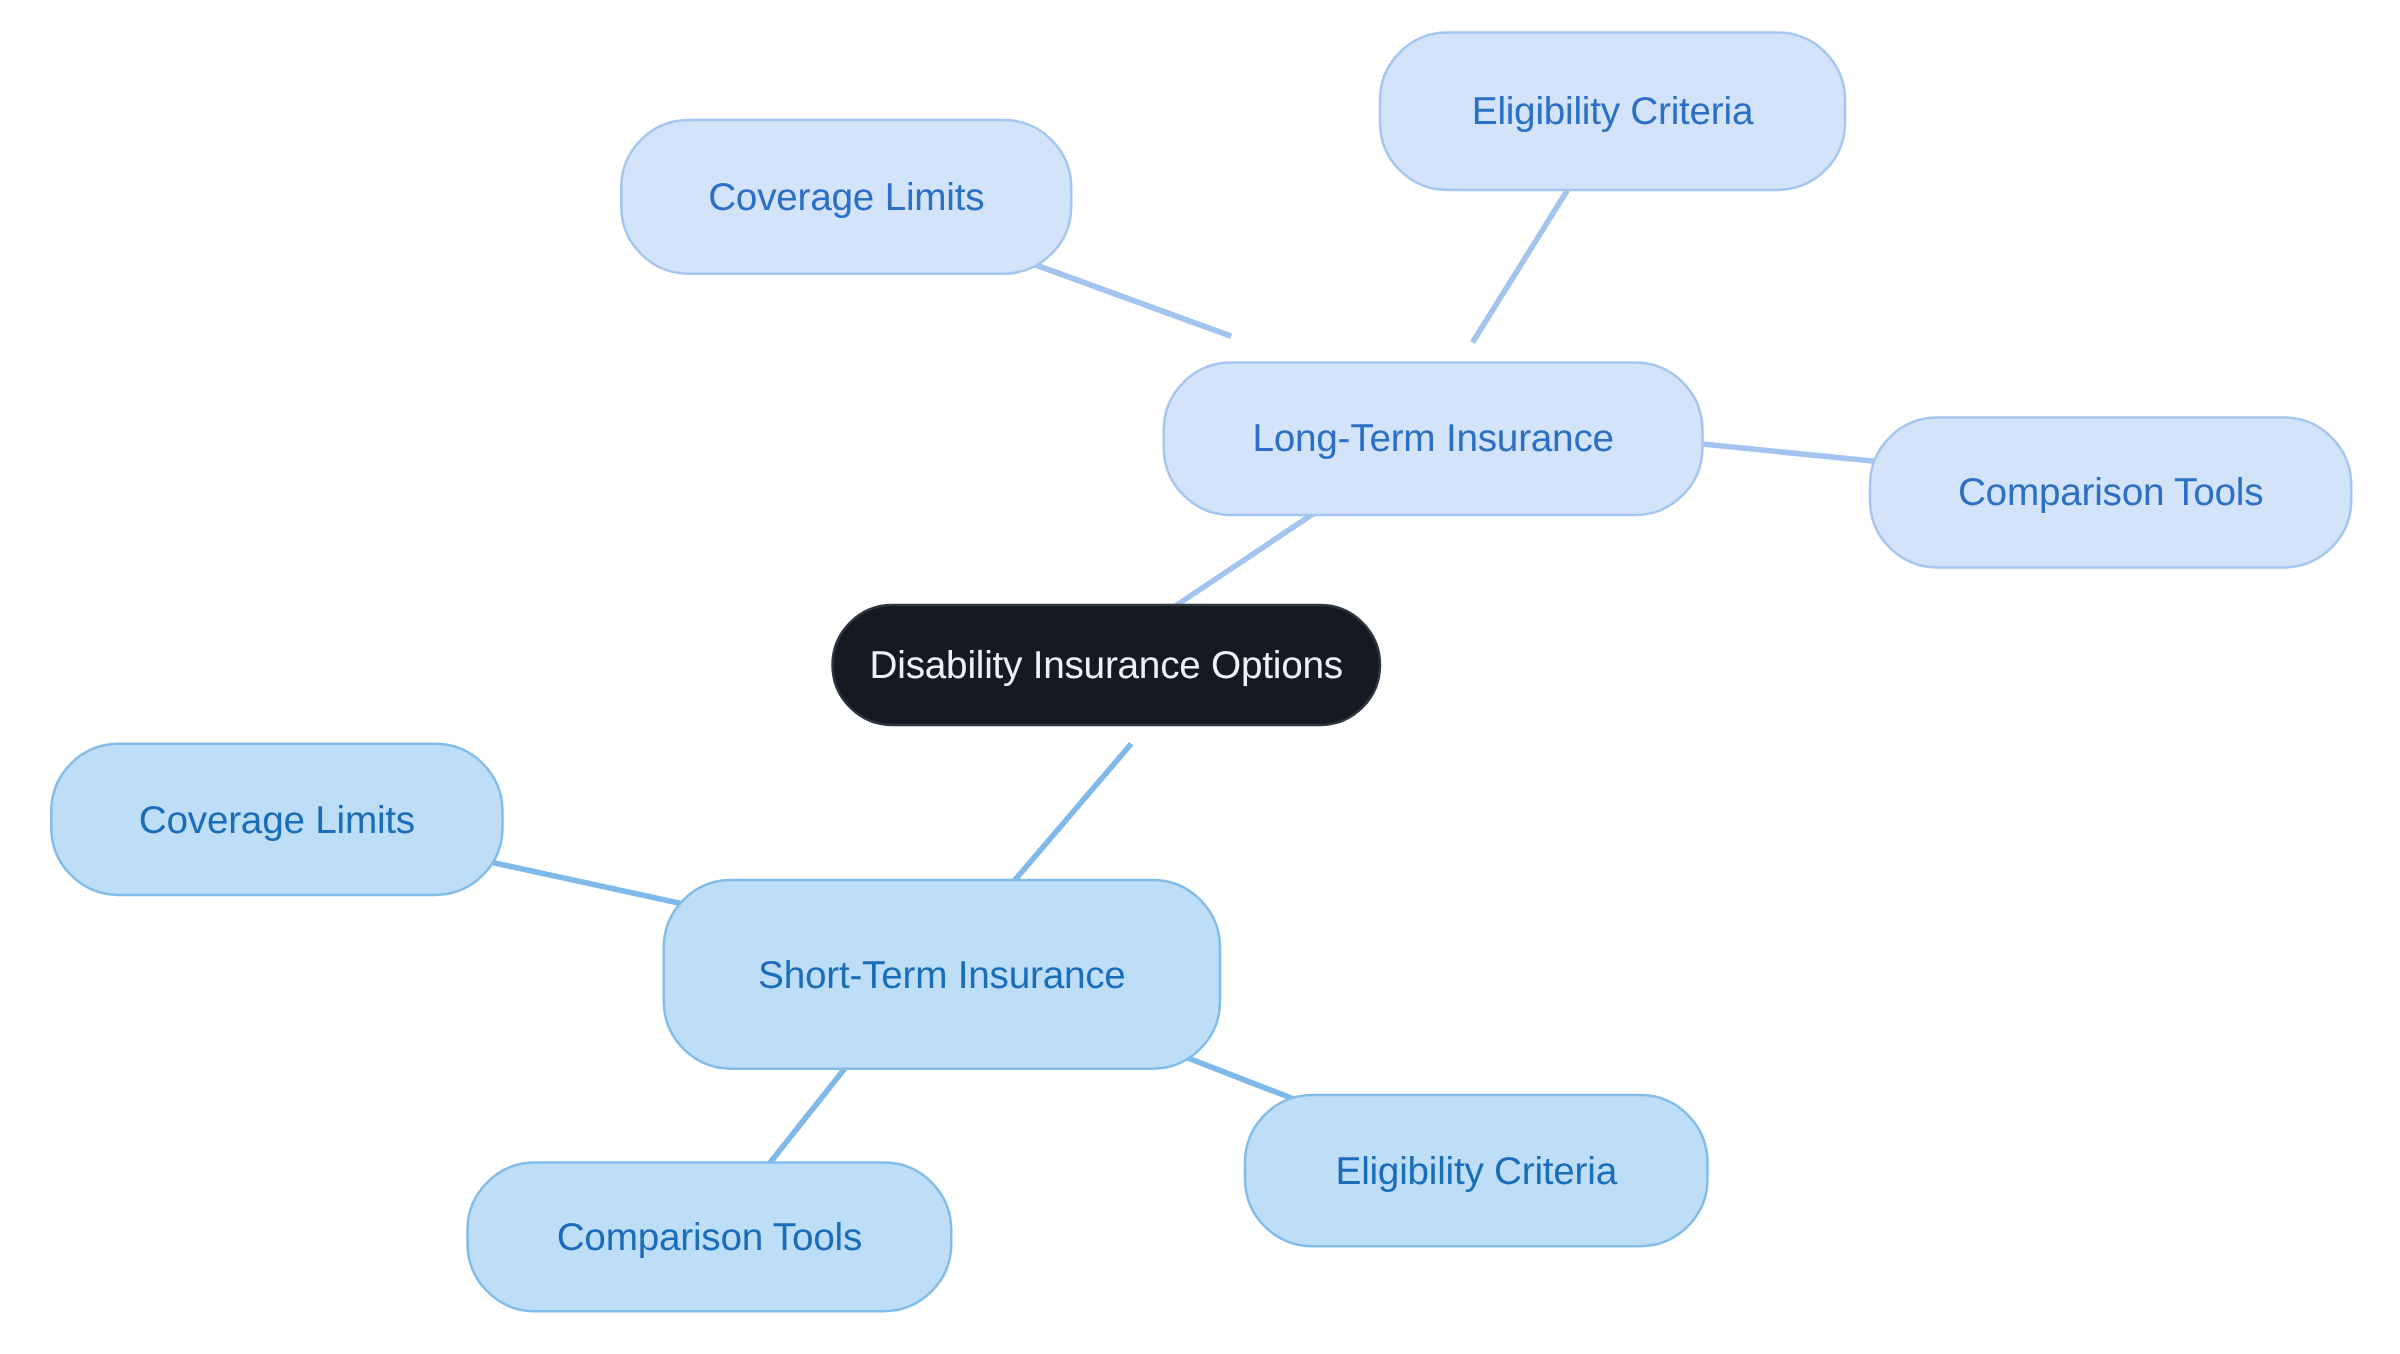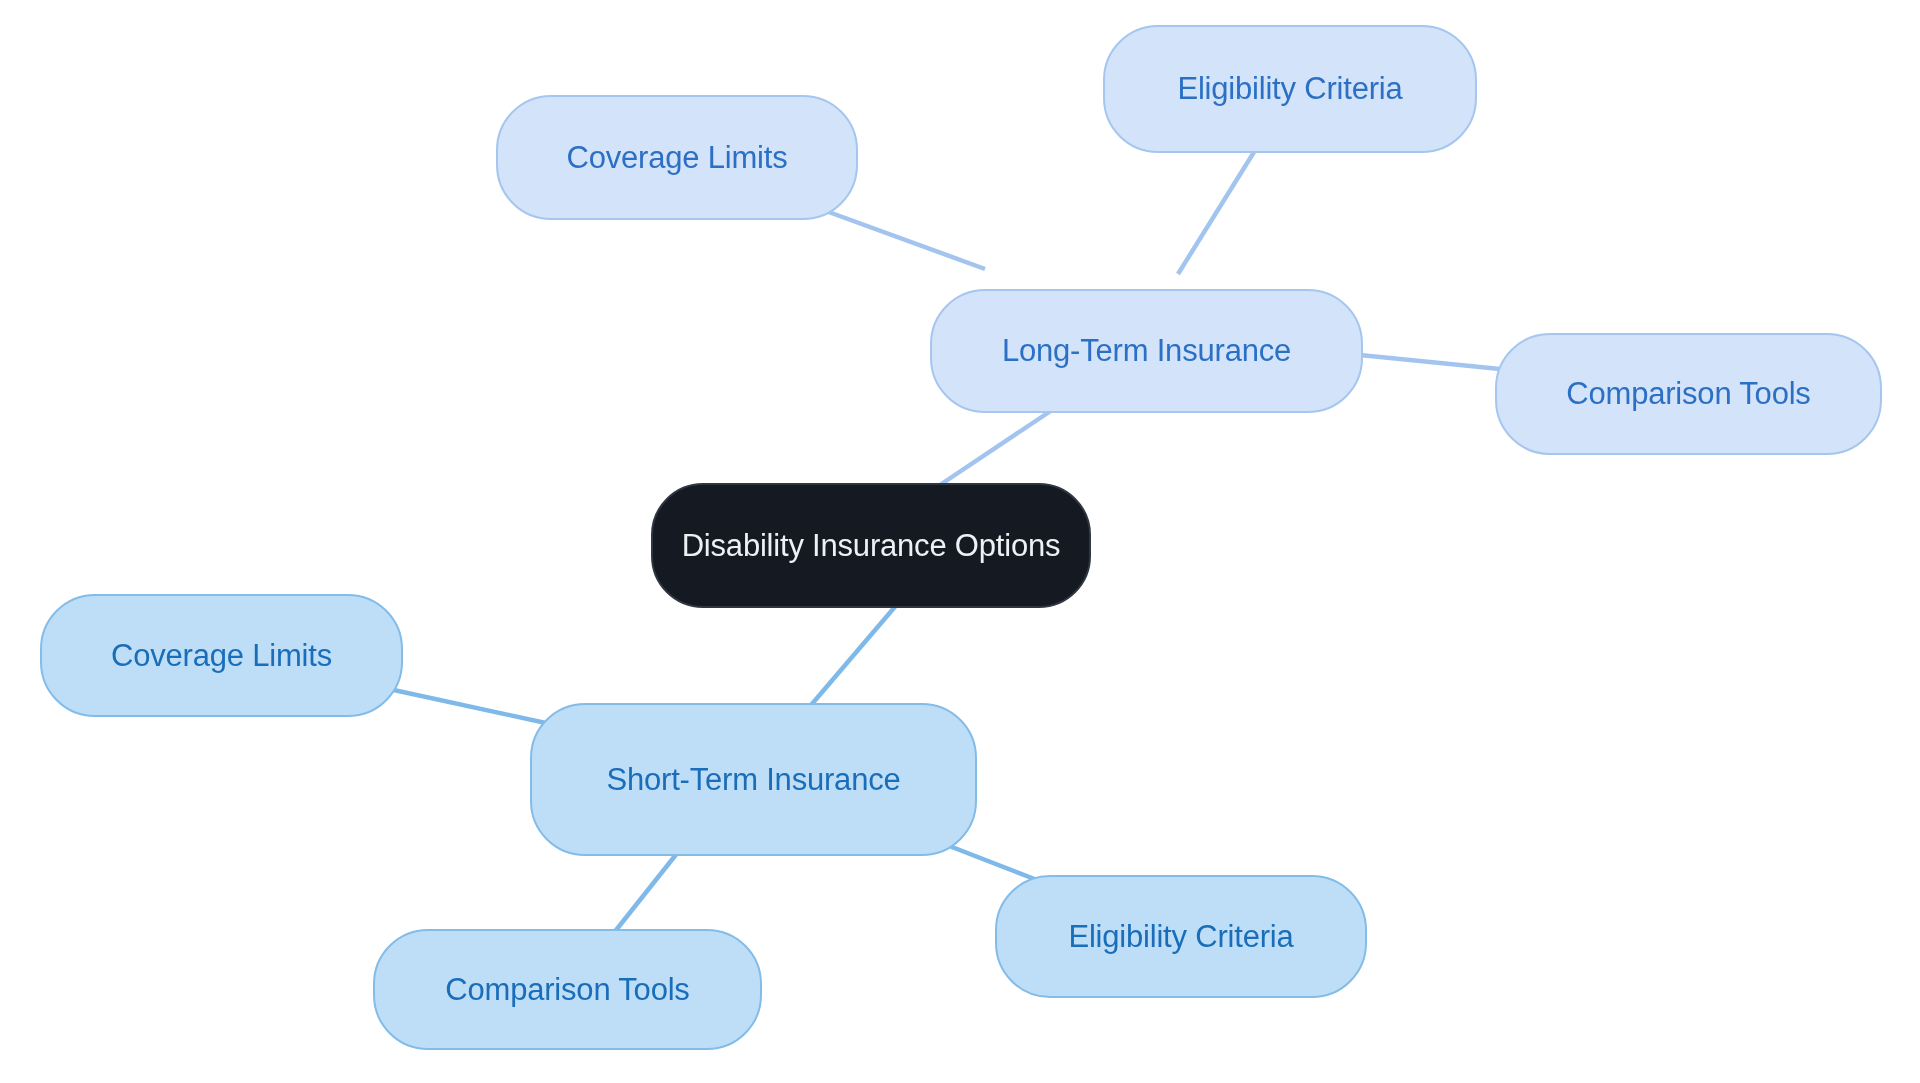--- a/index.html
+++ b/index.html
@@ -65,21 +65,21 @@
     <line class="edge--lt" x1="1097" y1="380" x2="931" y2="491"></line>
     <line class="edge--lt" x1="815" y1="207" x2="985" y2="269"></line>
     <line class="edge--lt" x1="1259" y1="144" x2="1178" y2="274"></line>
     <line class="edge--lt" x1="1350" y1="354" x2="1510" y2="370"></line>
     <line class="edge--st" x1="905" y1="595" x2="800" y2="718"></line>
     <line class="edge--st" x1="380" y1="687" x2="555" y2="725"></line>
     <line class="edge--st" x1="705" y1="818" x2="609" y2="939"></line>
     <line class="edge--st" x1="890" y1="823" x2="1055" y2="887"></line>
   </svg>
 
-  <div class="node node--center" style="left:651px; top:483px; width:440px; height:125px;text-align:right;">
+  <div class="node node--center" style="left:665px; top:483px; width:440px; height:98px;text-align:right;">
     <span class="node__label">Disability Insurance Options</span>
   </div>
 
   <div class="node node--lt" style="left:930px; top:263px; width:433px; height:124px;margin-top:26px;">
     <span class="node__label">Long-Term Insurance</span>
   </div>
 
   <div class="node node--lt" style="left:496px; top:95px; width:362px; height:125px;">
     <span class="node__label">Coverage Limits</span>
   </div>

